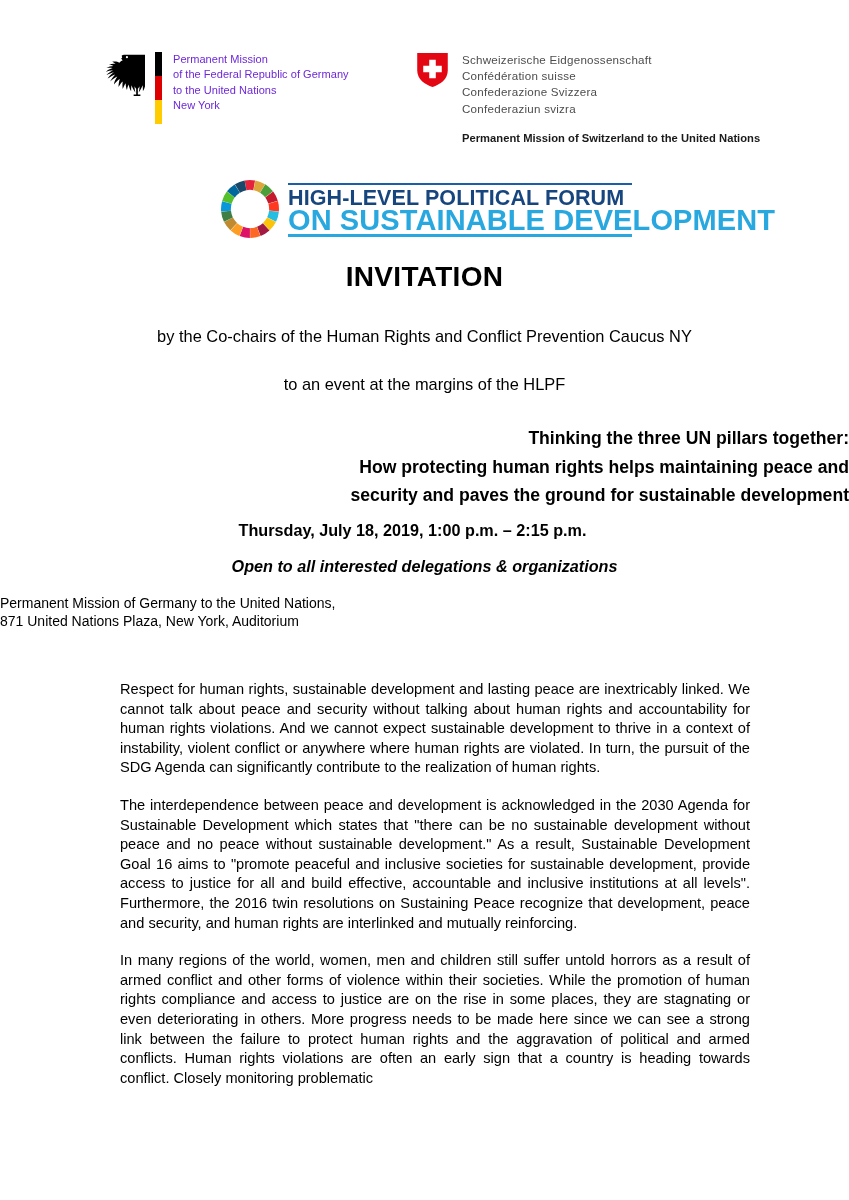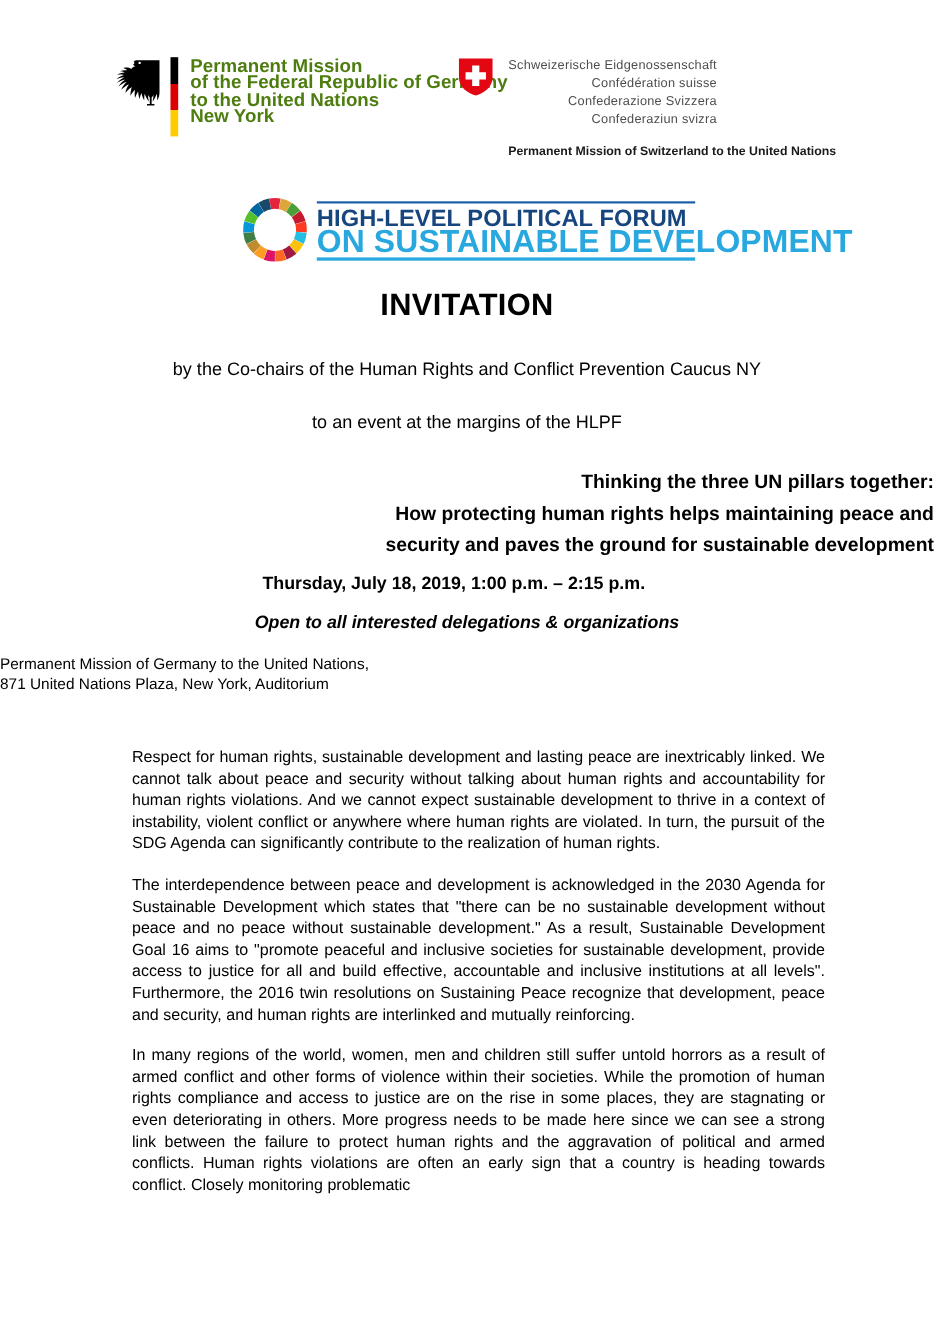--- a/index.html
+++ b/index.html
@@ -45,24 +45,24 @@
     width: 7px;
     height: 72px;
     margin-right: 11px;
     flex: none;
     background: linear-gradient(to bottom,
       #000000 0%, #000000 33.33%,
       #dd0000 33.33%, #dd0000 66.66%,
       #ffcc00 66.66%, #ffcc00 100%);
   }
   .germany-text {
-    font-size: 17px;
+    font-size: 11px;
     line-height: 15.4px;
-    font-weight: bold;
-    color: #4d7c0f;
+    font-weight: normal;
+    color: #6d28d9;
     letter-spacing: 0.04px;
     white-space: nowrap;
   }
 
   .swiss-logo {
     position: absolute;
     left: 416px;
     top: 52px;
   }
   .swiss-top {
@@ -74,21 +74,20 @@
     height: 36px;
     margin-right: 13px;
     flex: none;
   }
   .swiss-text {
     font-size: 11.6px;
     line-height: 16.2px;
     color: #4d4d4d;
     letter-spacing: 0.25px;
     white-space: nowrap;
-    text-align: right;
   }
   .swiss-mission {
     margin-top: 15px;
     margin-left: 46px;
     font-size: 11.2px;
     font-weight: bold;
     color: #1a1a1a;
     letter-spacing: 0.02px;
     white-space: nowrap;
   }

